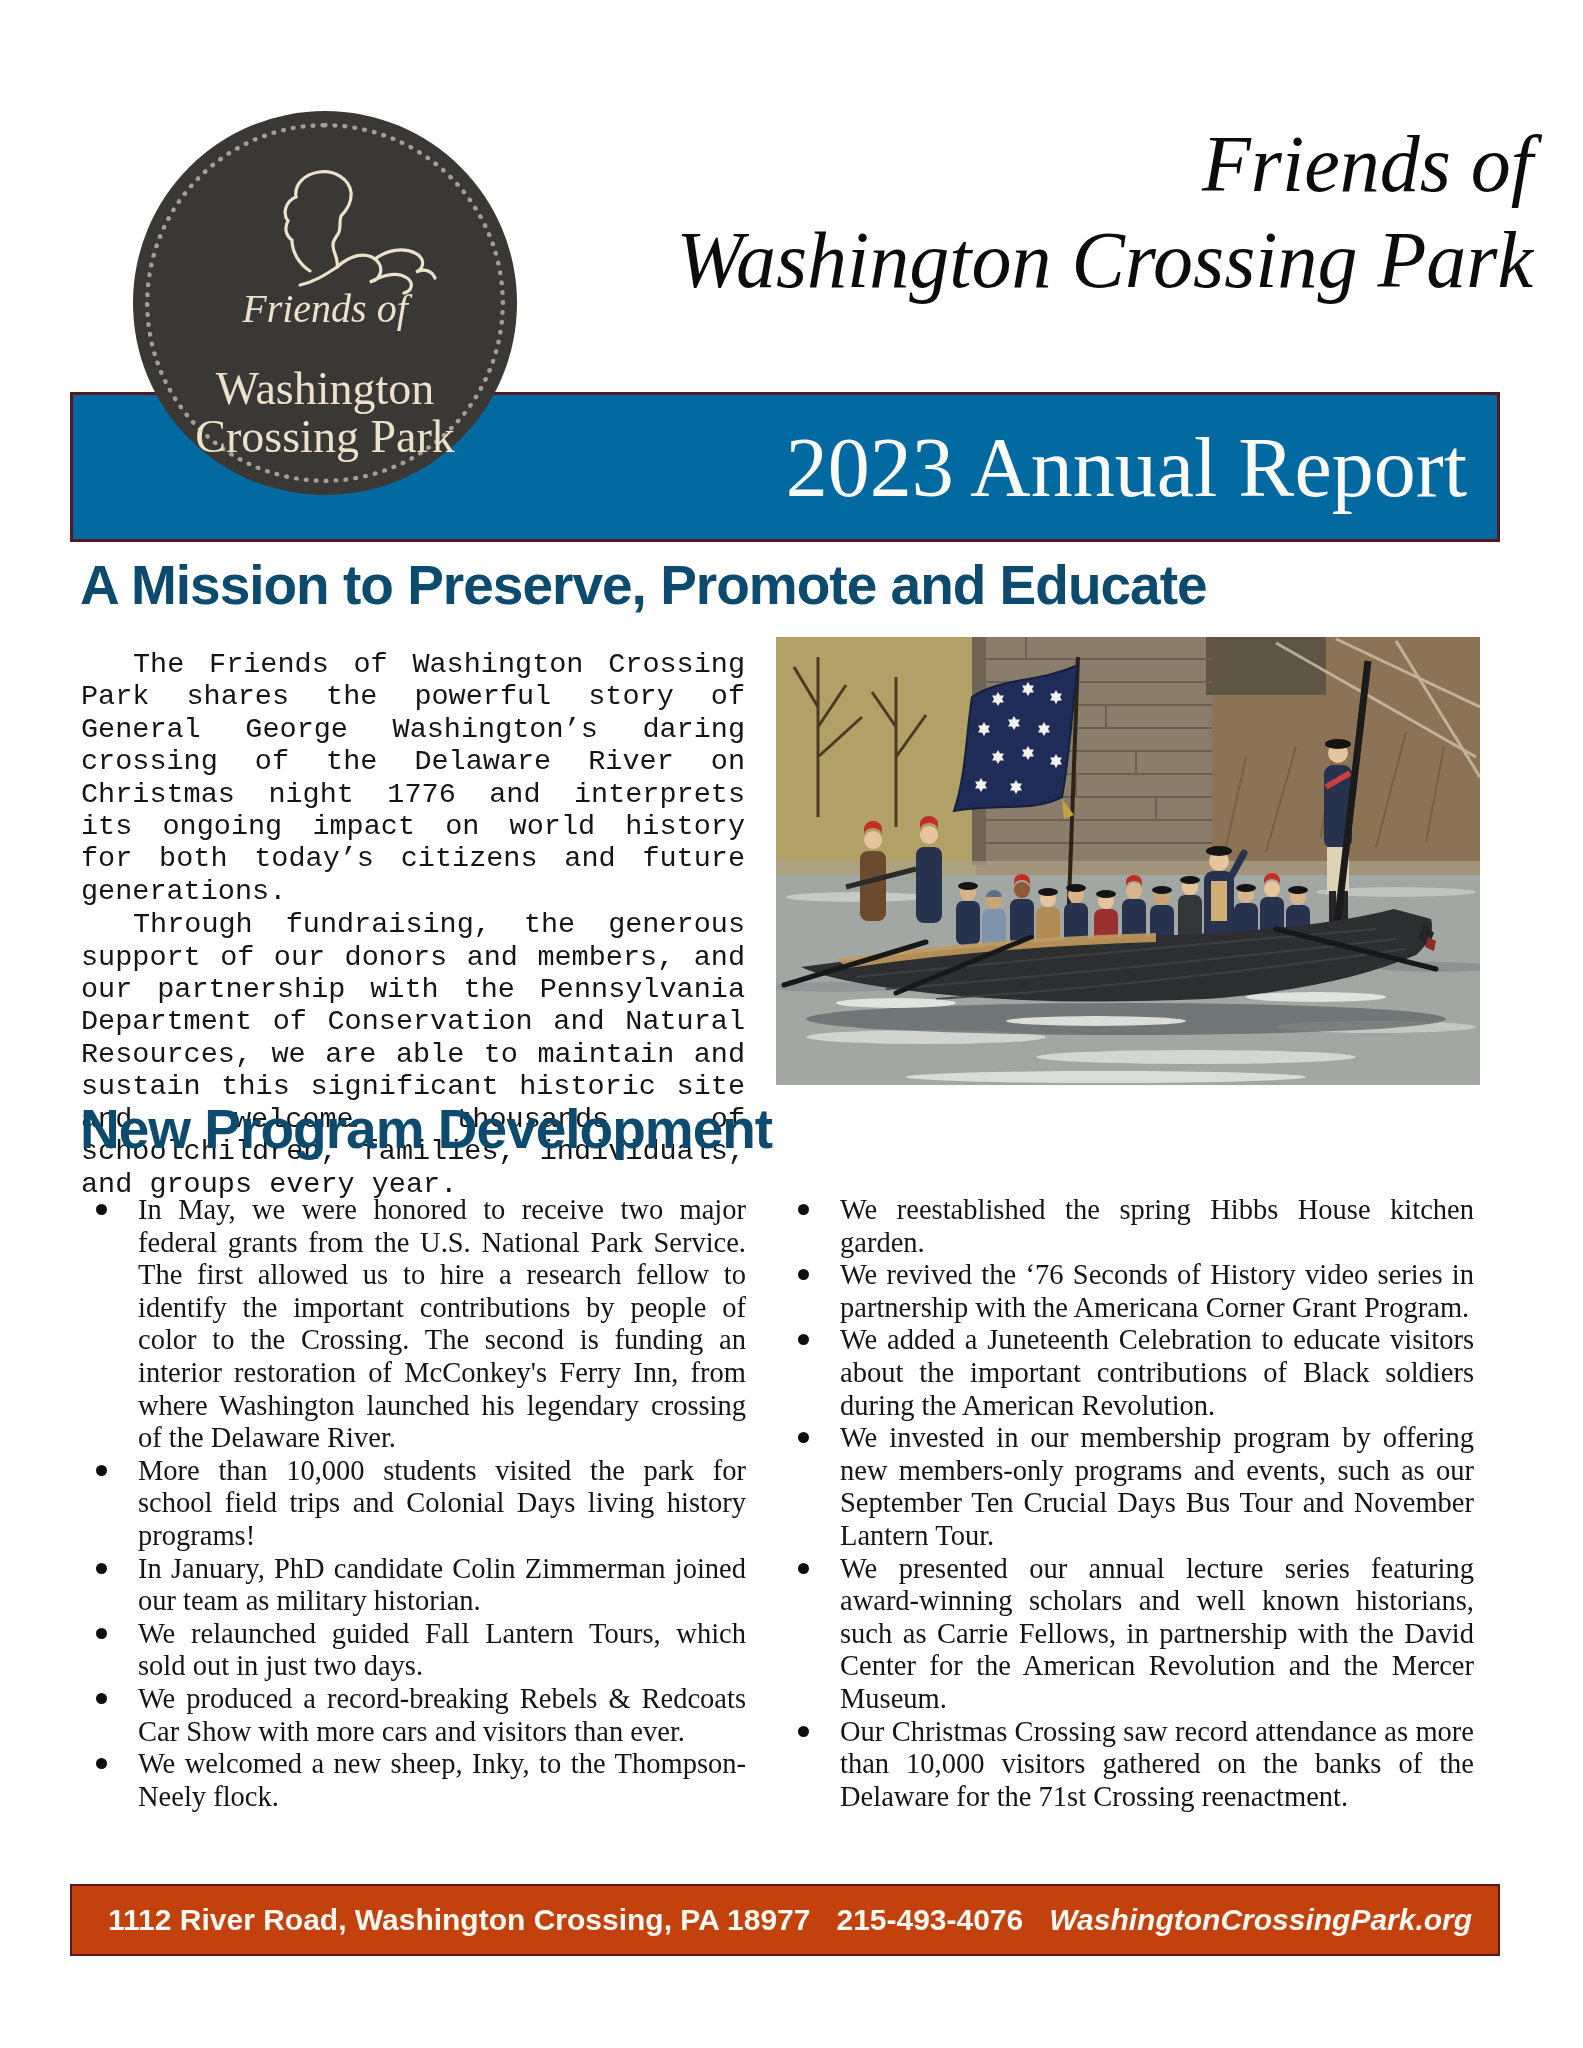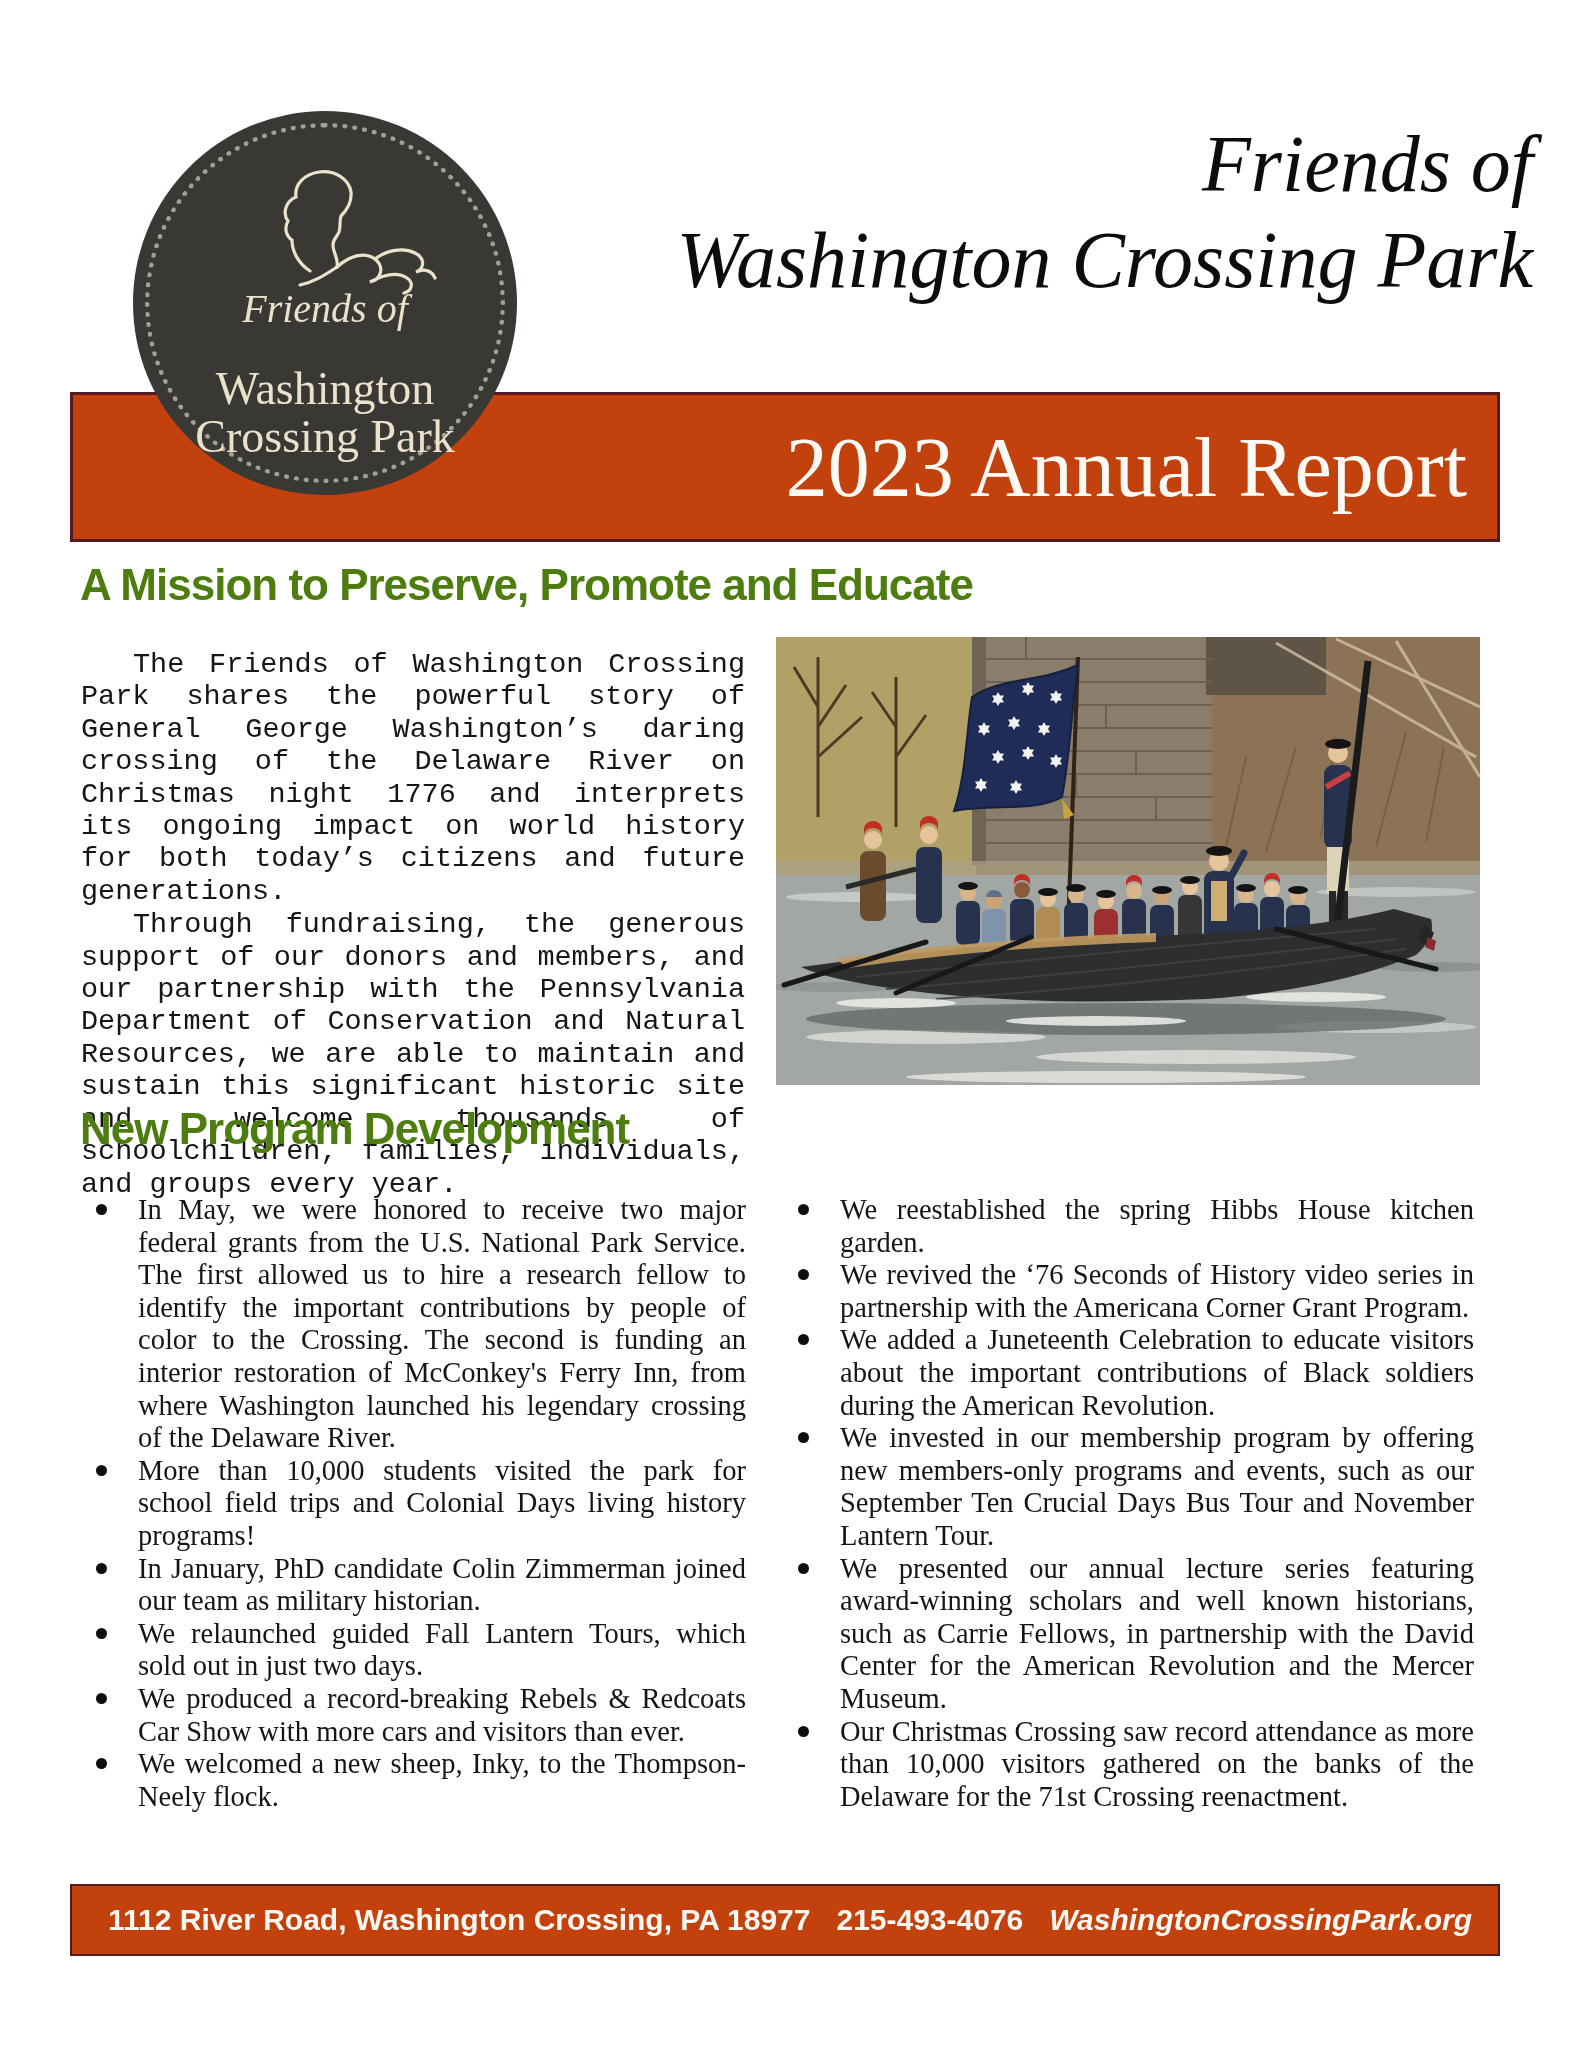--- a/index.html
+++ b/index.html
@@ -3,39 +3,39 @@
 <meta charset="utf-8">
 <style>
   html,body{margin:0;padding:0;background:#ffffff;}
   .page{position:relative;width:1583px;height:2048px;background:#ffffff;overflow:hidden;
         font-family:"Liberation Serif","DejaVu Serif",serif;color:#141414;padding-left:36px;}
 
   
   .header-title{position:absolute;top:116px;right:86px;width:1200px;text-align:right;
     font-style:italic;font-size:80px;line-height:96px;color:#0c0c0c;z-index:2;}
   .banner{position:absolute;left:70px;top:392px;width:1430px;height:150px;
-    background:#c2410c;border:3px solid #55191f;box-sizing:border-box;z-index:1;}
+    background:#0369a1;border:3px solid #55191f;box-sizing:border-box;z-index:1;}
   .banner-text{position:absolute;right:30px;top:0;height:100%;display:flex;align-items:center;
     font-size:84px;color:#fbfaf5;font-family:"Liberation Serif","DejaVu Serif",serif;}
 
   
   .logo-circle{position:absolute;left:133px;top:111px;width:384px;height:384px;border-radius:50%;
     background:#393835;z-index:3;}
   .logo-ring{position:absolute;left:12px;top:12px;right:12px;bottom:12px;
     border:5px dotted #a39f94;border-radius:50%;}
   .logo-art{position:absolute;left:50%;top:40px;transform:translateX(-50%);}
   .logo-line{position:absolute;width:100%;text-align:center;color:#ece2cc;}
   .logo-line1{top:176px;font-style:italic;font-size:40px;line-height:44px;}
   .logo-line2{top:220px;font-size:46px;line-height:50px;margin-top:33px;}
   .logo-line3{top:270px;font-size:46px;line-height:50px;margin-top:31px;}
 
   
   .section-heading{position:absolute;left:80px;width:1420px;
     font-family:"Liberation Sans","DejaVu Sans",sans-serif;font-weight:700;
-    font-size:44px;line-height:58px;letter-spacing:-1px;color:#4d7c0f;}
+    font-size:55px;line-height:58px;letter-spacing:-1px;color:#0c4a6e;}
   #mission-heading{top:556px;}
   #programs-heading{top:1100px;}
 
   
   .mission-text{position:absolute;left:80px;top:648px;width:666px;
     font-size:28.5px;line-height:32.4px;text-align:justify;color:#151515;}
   .mission-text p{margin:1px;text-indent:52px;font-family:Liberation Mono, monospace;}
   .photo{position:absolute;left:776px;top:637px;width:704px;height:448px;overflow:hidden;}
   .photo svg{display:block;}
 

